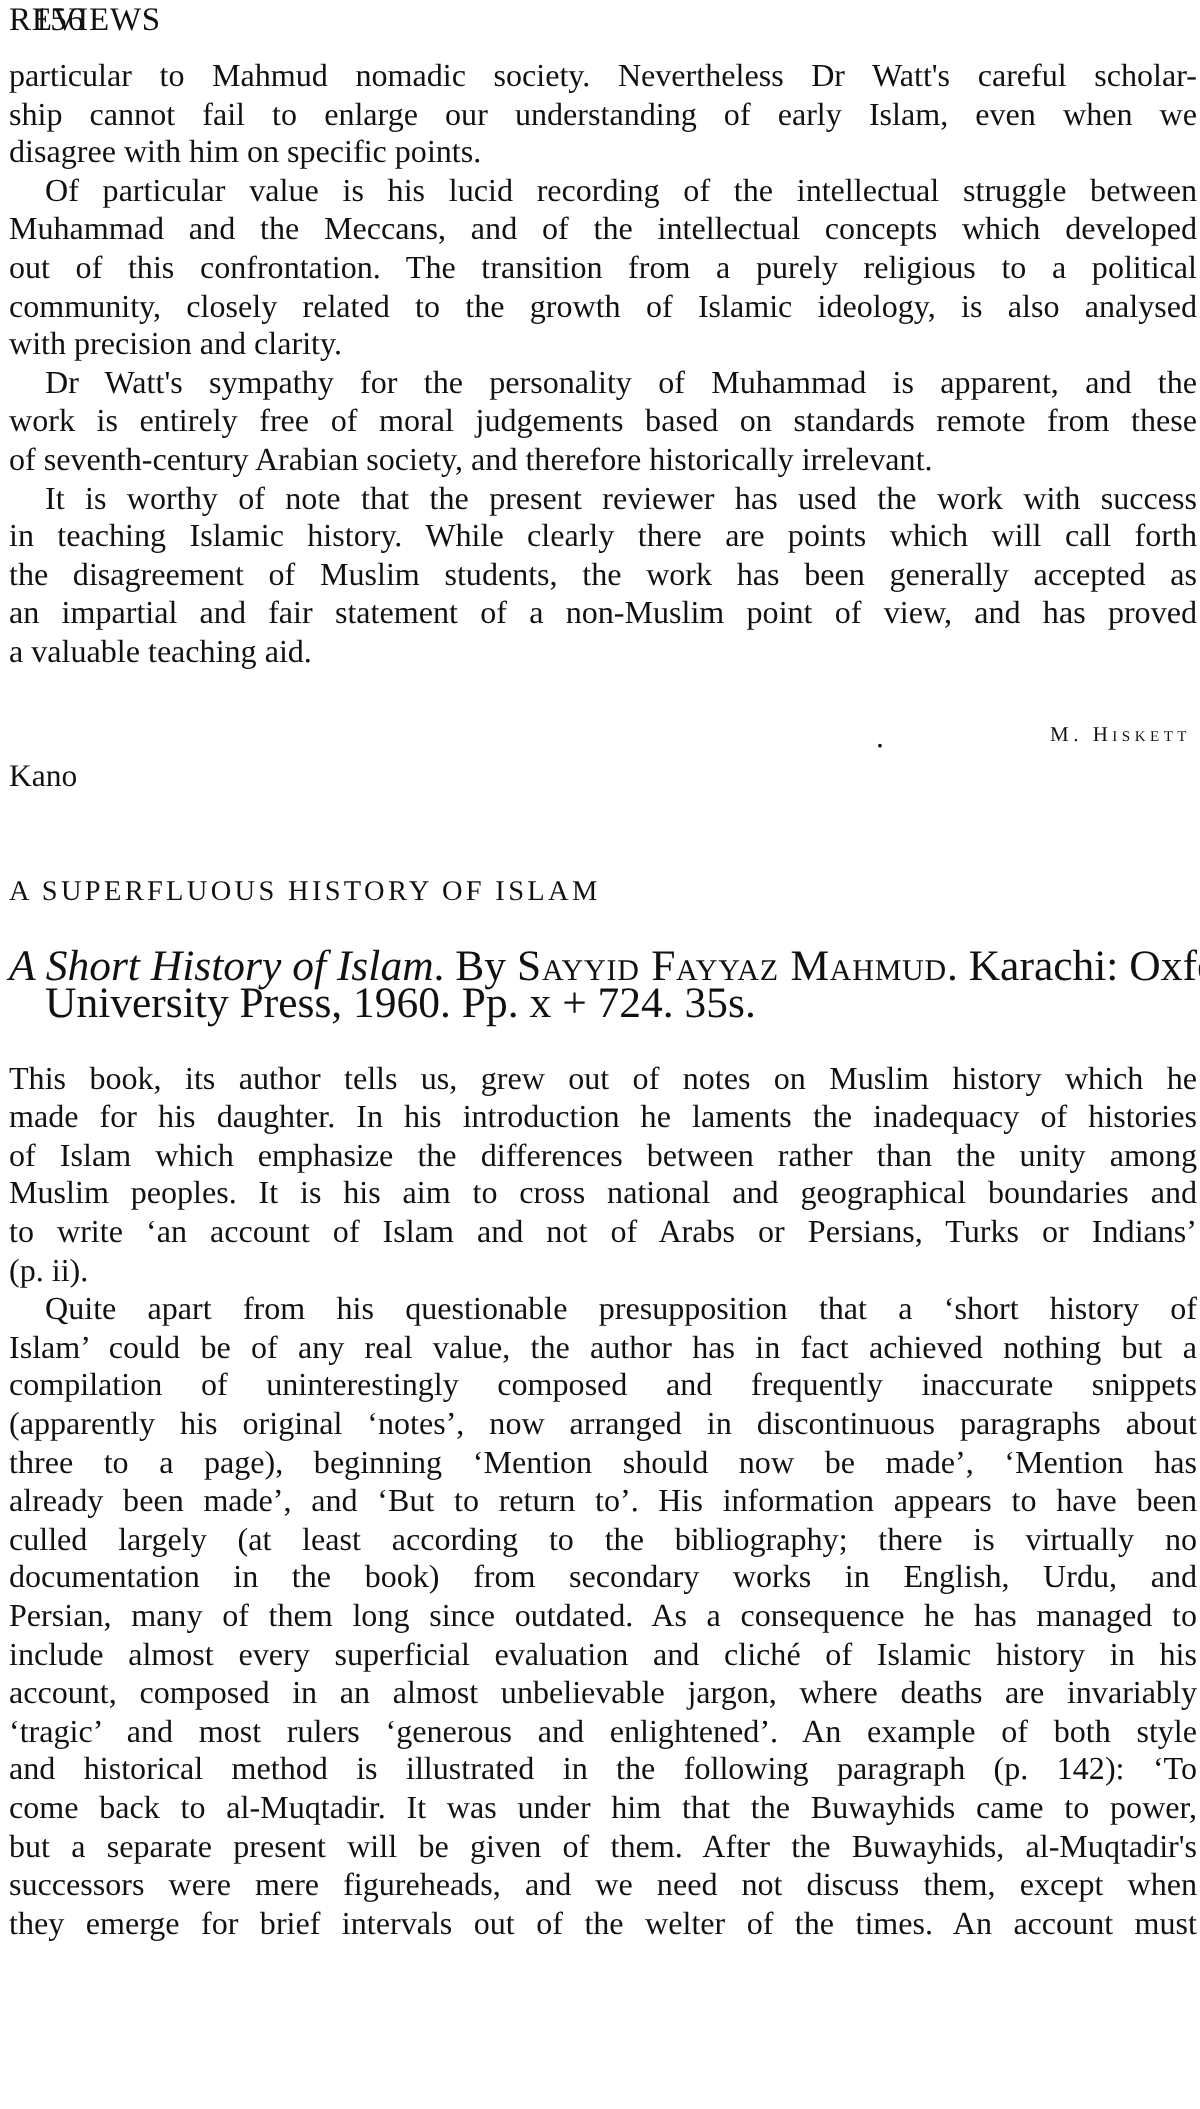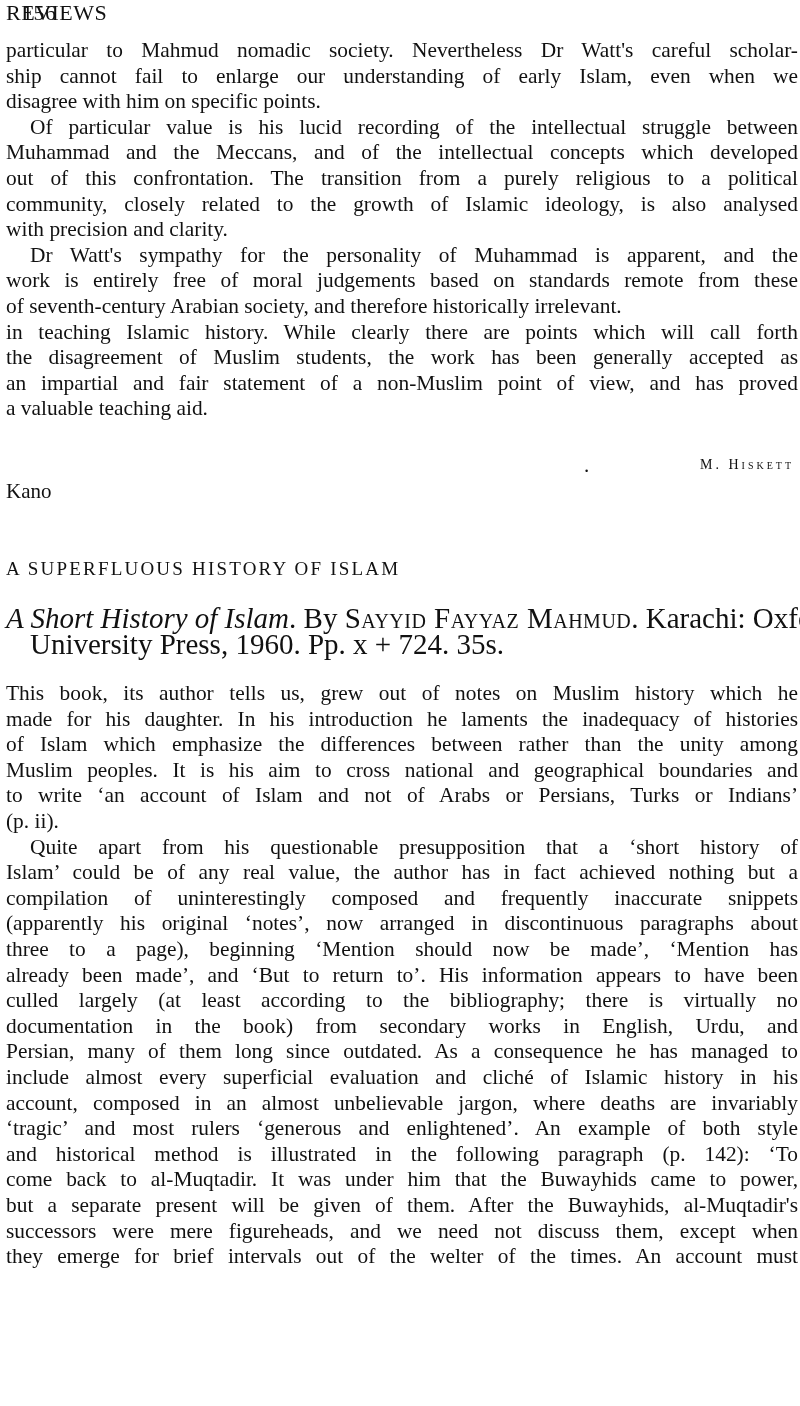--- a/index.html
+++ b/index.html
@@ -128,20 +128,21 @@
       <span class="line">out of this confrontation. The transition from a purely religious to a political</span>
       <span class="line">community, closely related to the growth of Islamic ideology, is also analysed</span>
       <span class="line last">with precision and clarity.</span>
     </p>
     <p class="para">
       <span class="line indent">Dr Watt's sympathy for the personality of Muhammad is apparent, and the</span>
       <span class="line">work is entirely free of moral judgements based on standards remote from these</span>
       <span class="line last">of seventh-century Arabian society, and therefore historically irrelevant.</span>
     </p>
     <p class="para">
+      <span class="line indent">It is worthy of note that the present reviewer has used the work with success</span>
       <span class="line">in teaching Islamic history. While clearly there are points which will call forth</span>
       <span class="line">the disagreement of Muslim students, the work has been generally accepted as</span>
       <span class="line">an impartial and fair statement of a non-Muslim point of view, and has proved</span>
       <span class="line last">a valuable teaching aid.</span>
     </p>
 
     <div style="height:30px"></div>
 
     <div class="sig-row">
       <span class="place">Kano</span>

